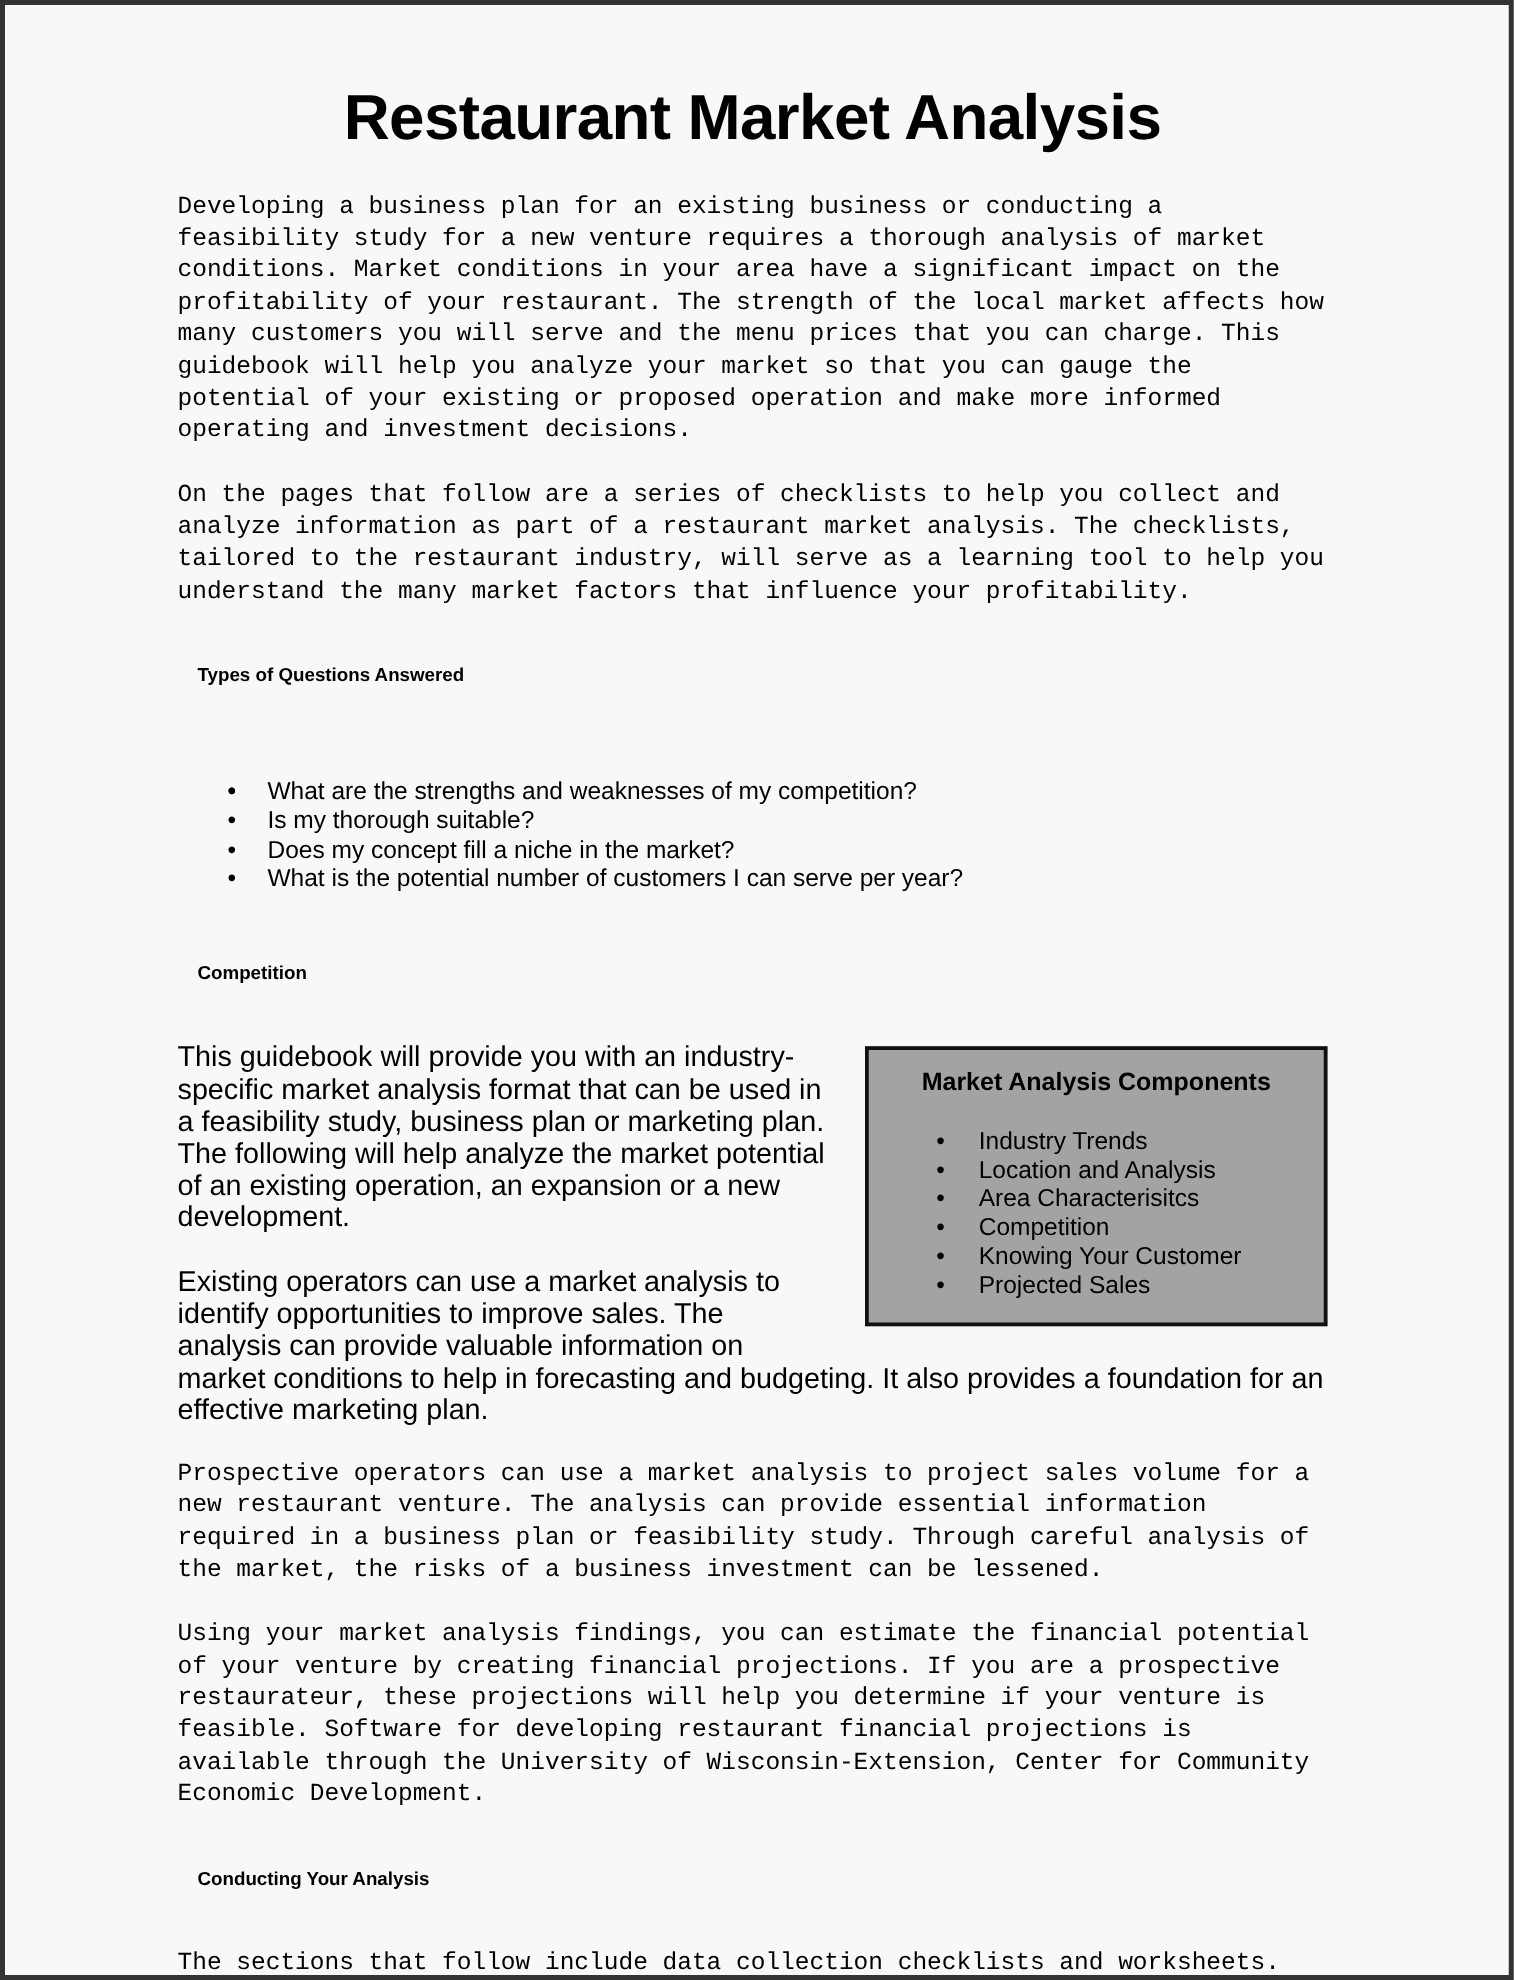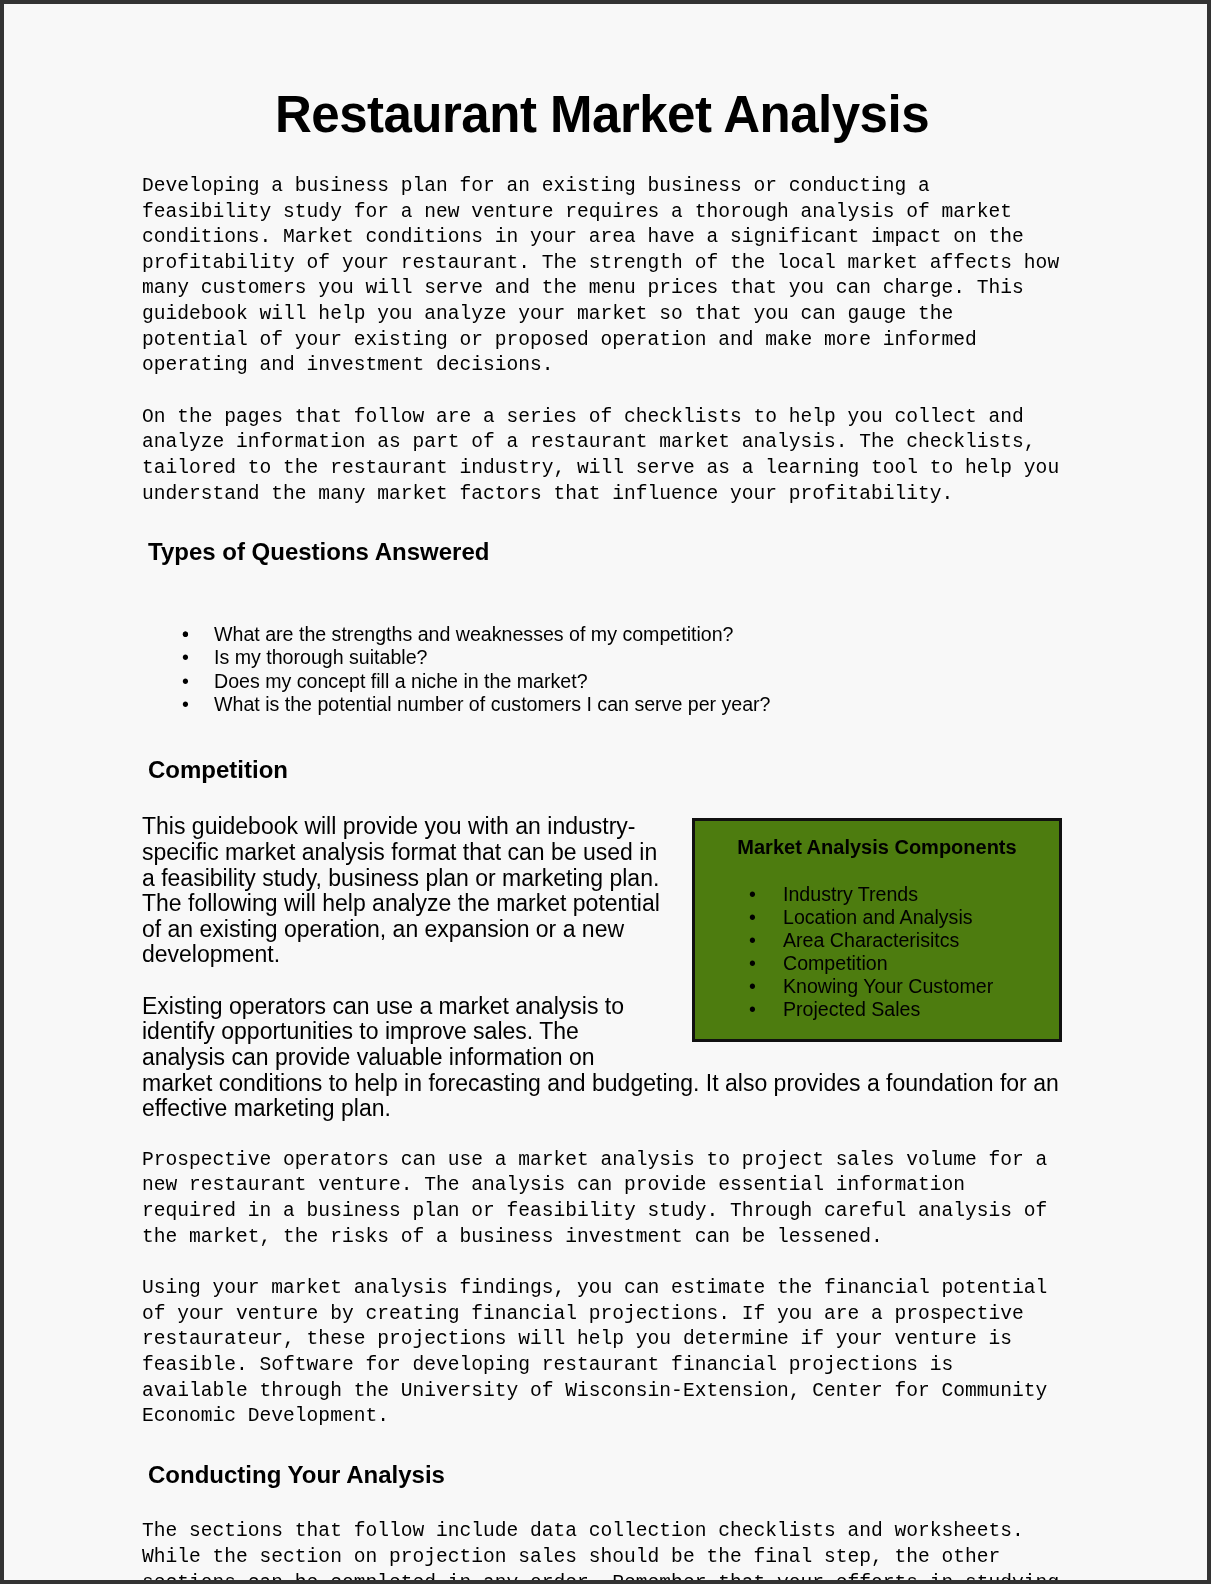--- a/index.html
+++ b/index.html
@@ -31,41 +31,41 @@
     width: 920px;
   }
 
   .doc-title {
     font-size: 51px;
     font-weight: bold;
     color: #000000;
     text-align: center;
     letter-spacing: -0.5px;
     margin: 0;
-    padding-top: 85px;
+    padding-top: 64px;
     line-height: 1.0;
     white-space: nowrap;
   }
 
   .para {
     font-size: 19.6px;
     color: #000000;
     line-height: 25.6px;
     margin: 0;
     text-align: left;
     word-spacing: 0px;
     font-family: Liberation Mono, monospace;
   }
 
   .section-head {
-    font-size: 24px;
+    font-size: 15px;
     font-weight: bold;
     color: #000000;
     line-height: 25.6px;
-    margin: 6px;
+    margin: 16px;
   }
 
   .gap-lg { height: 34px; }
   .gap-md { height: 26px; }
 
   ul.q-list {
     list-style: none;
     margin: 0;
     padding: 0;
   }
@@ -88,21 +88,21 @@
   #apps-wrap {
     position: relative;
   }
 
   .callout {
     float: right;
     box-sizing: border-box;
     width: 370px;
     height: 224px;
     border: 3px solid #111111;
-    background: #4d7c0f;
+    background: #a3a3a3;
     margin-left: 28px;
     margin-top: 4px;
     margin-bottom: 6px;
     padding: 0;
   }
   .callout-title {
     font-size: 20px;
     font-weight: bold;
     text-align: center;
     color: #000000;

